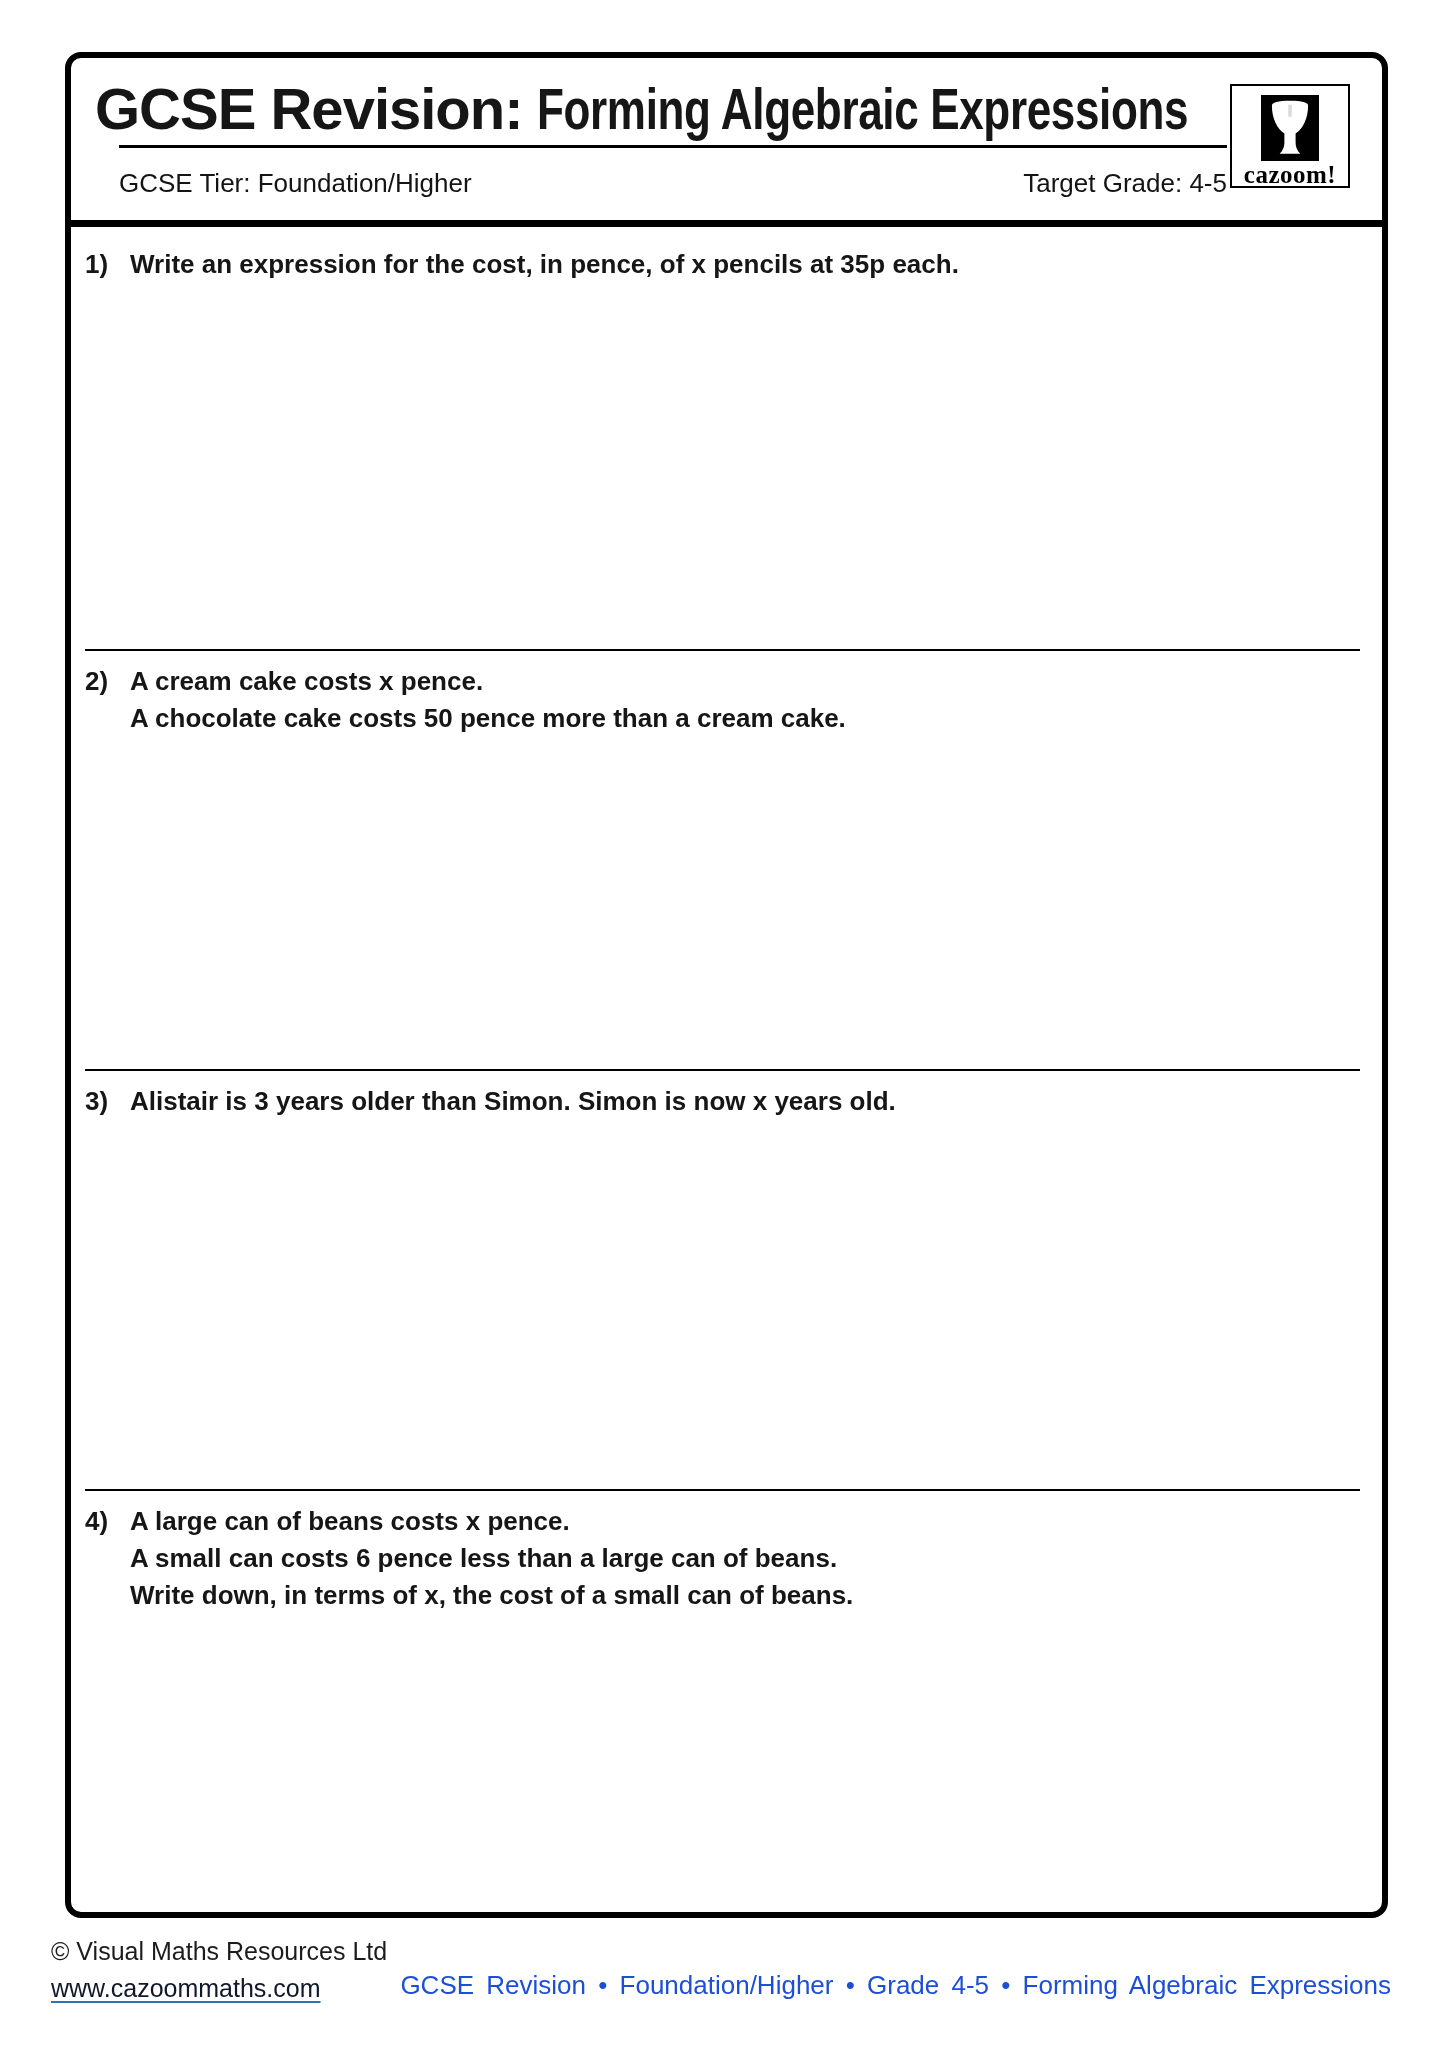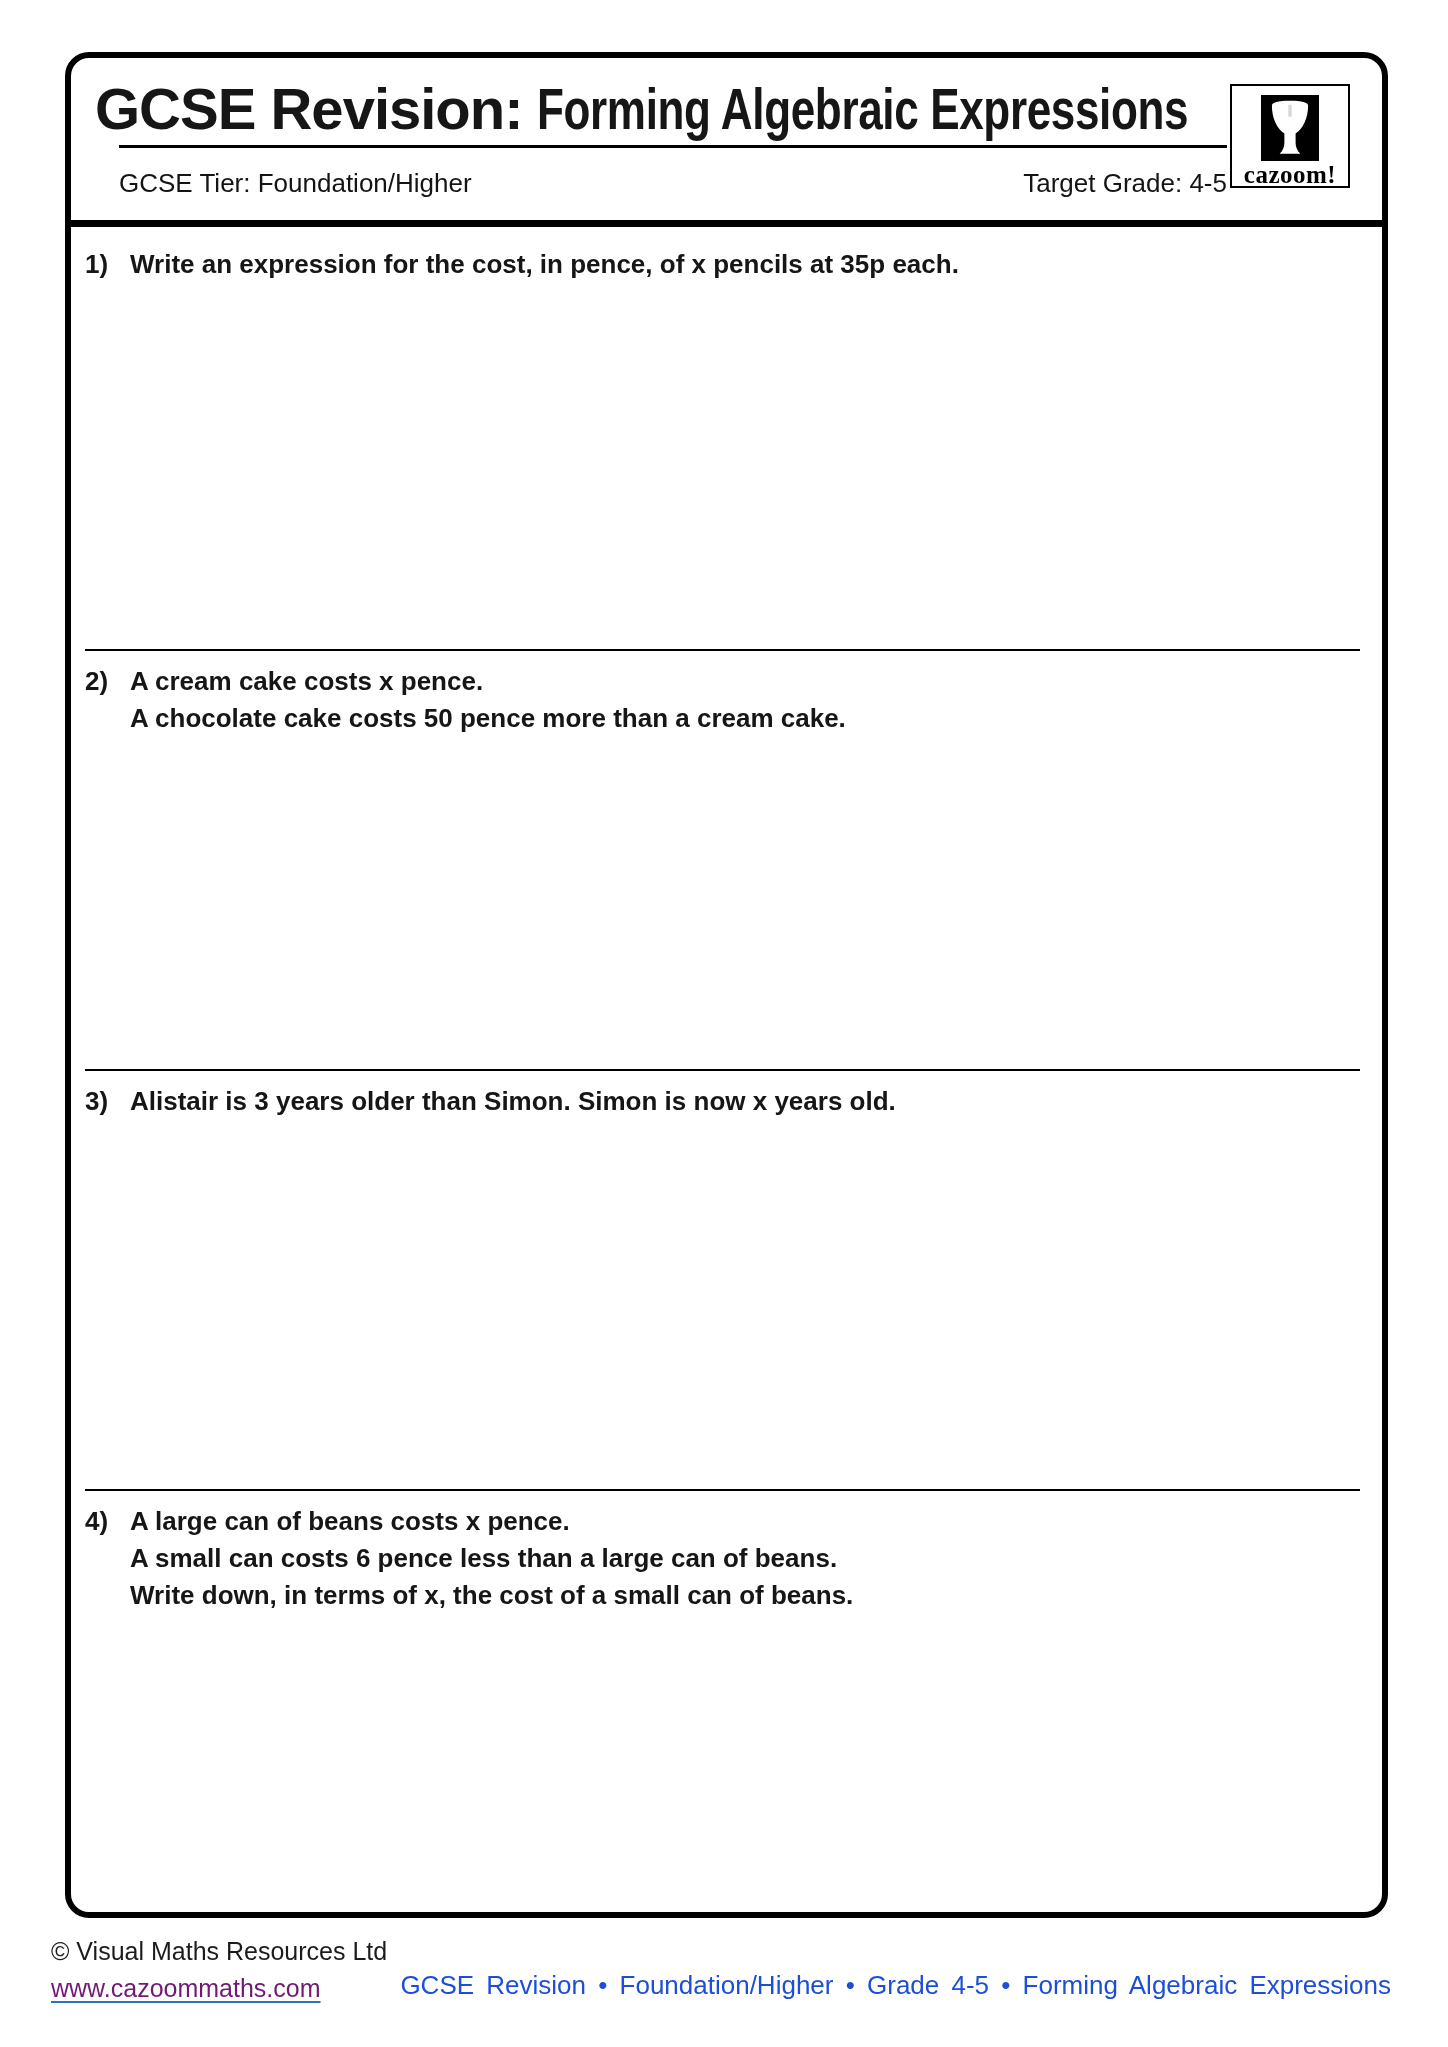--- a/index.html
+++ b/index.html
@@ -10,21 +10,21 @@
     font-family:"Liberation Sans", sans-serif;
     color:#1c1c1c;
     overflow:hidden;
   }
   
   .sheet{
     position:absolute;left:65px;top:52px;
     width:1323px;height:1866px;
     box-sizing:border-box;
     border:6px solid #000;
-    border-radius:24px;
+    border-radius:16px;
     background:#fff;
     display:flex;flex-direction:column;
     overflow:hidden;
   }
   
   .sheet-header{
     position:relative;
     height:162px;flex:none;
     border-bottom:7px solid #000;
   }
@@ -90,21 +90,21 @@
   .qlines div{
     font-weight:bold;font-size:26px;line-height:37px;color:#161616;
   }
   
   .foot-left{
     position:absolute;left:51px;top:1936px;
     font-size:25px;line-height:30px;color:#1c1c1c;
   }
   .foot-site{
     display:inline-block;margin-top:7px;
-    color:#701a75;text-decoration:underline;
+    color:#0f172a;text-decoration:underline;
     text-decoration-color:#2E74B5;text-underline-offset:4px;
     cursor:pointer;
   }
   .foot-right{
     position:absolute;right:57px;top:1969px;
     font-size:26px;line-height:32px;color:#1d4ed8;
     word-spacing:5px;white-space:nowrap;
   }
 </style>
 </head>

